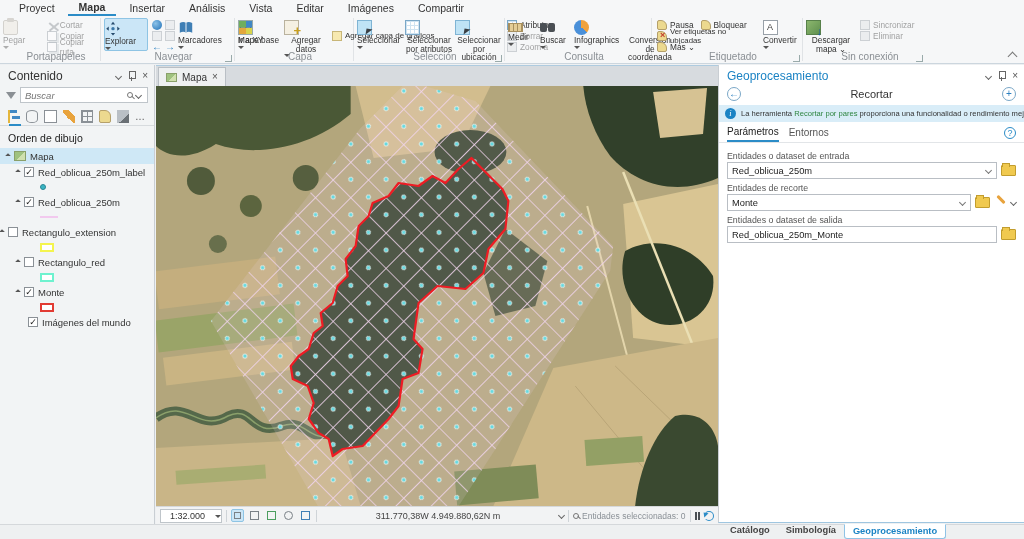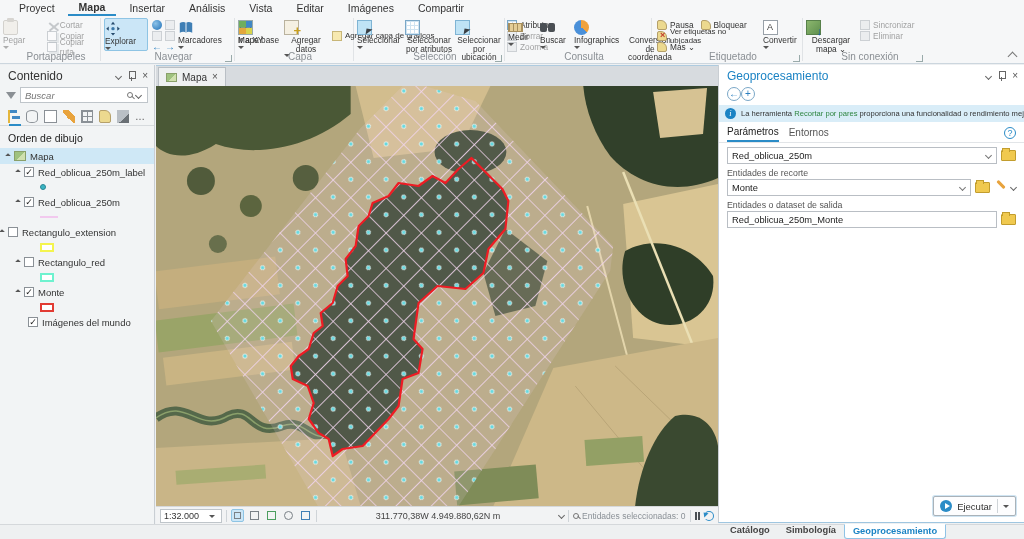--- a/index.html
+++ b/index.html
@@ -100,21 +100,21 @@
   .sym-rect { width:14px; height:9px; background:#fff; }
 
   
   .maparea { position:absolute; left:156px; top:65px; width:562px; height:459px; display:flex; flex-direction:column; background:#dfe2e5; }
   .vtabs { height:21px; background:#d7dbdf; display:flex; align-items:flex-end; padding-left:2px; border-top:1px solid #aecbdf; }
   .vtab { background:#eef0f1; border:1px solid #b9bfc5; border-bottom:none; height:19px; display:flex; align-items:center; gap:5px; padding:0 7px; font-size:10px; color:#333; }
   .vtab .mapic { width:11px; height:9px; }
   .viewport { flex:1; position:relative; overflow:hidden; }
   .viewport svg { display:block; width:100%; height:100%; }
   .mstatus { height:18px; background:#f2f3f4; border-top:1px solid #d5d8db; display:flex; align-items:center; padding:0 4px; gap:4px; font-size:9px; color:#555; }
-  .scalebox { width:62px; height:14px; background:#fff; border:1px solid #bfc5ca; display:flex; align-items:center; }
+  .scalebox { width:62px; height:14px; background:#fff; border:1px solid #bfc5ca; display:flex; align-items:center;padding-left:6px; }
   .scalebox input { border:none; outline:none; width:46px; font-size:9px; padding-left:3px; color:#333; font-family:"Liberation Sans",sans-serif; }
   .vsep { width:1px; height:12px; background:#cfd4d8; }
   .sic { width:13px; height:13px; position:relative; border-radius:2px; }
   .sic.hl { background:#cbe6f7; border:1px solid #8ec4e4; }
   .sicglyph { position:absolute; inset:2px; border:1.2px solid #7a8187; }
   .coords { flex:1; text-align:center; color:#444; font-size:9px; }
   .selinfo { display:flex; align-items:center; gap:3px; color:#8a9096; font-size:8.5px; }
   .pauseic { display:flex; gap:1.5px; }
   .pauseic i { width:2px; height:8px; background:#4a4f54; display:block; }
   .refreshic { width:10px; height:10px; border:1.6px solid #2b8cc7; border-radius:50%; border-left-color:transparent; position:relative; }
@@ -563,33 +563,35 @@
   <div class="gphead">
     <span class="ptitle">Geoprocesamiento</span>
     <span class="hicons">
       <span class="chev"></span>
       <span class="pinic"></span>
       <span class="xic">×</span>
     </span>
   </div>
   <div class="navrow">
     <span class="circbtn">←</span>
+    <span class="toolname">Recortar</span>
     <span class="circbtn">+</span>
   </div>
   <div class="infobar">
     <span class="infoic">i</span>
     <span class="infotext"><span>La herramienta </span><span class="glink">Recortar por pares</span><span> proporciona una funcionalidad o rendimiento mejorados.</span></span>
 
   </div>
   <div class="ptabs">
     <span class="ptab active">Parámetros</span>
     <span class="ptab">Entornos</span>
     <span class="helpq">?</span>
   </div>
   <div class="fields">
+    <div class="flabel">Entidades o dataset de entrada</div>
     <div class="frow">
       <span class="fcombo">
         <input value="Red_oblicua_250m" style="">
         <span class="chev"></span>
       </span>
       <span class="folder"></span>
     </div>
     <div class="flabel">Entidades de recorte</div>
     <div class="frow">
       <span class="fcombo">
@@ -602,28 +604,20 @@
     </div>
     <div class="flabel">Entidades o dataset de salida</div>
     <div class="frow">
       <span class="fcombo">
         <input value="Red_oblicua_250m_Monte" style="">
       </span>
       <span class="folder"></span>
     </div>
   </div>
   <div class="rspacer"></div>
-  <div class="runrow">
-    <div class="runbtn">
-      <span class="playic"></span>
-      <span class="lbl">Ejecutar</span>
-      <span class="vsep"></span>
-      <span class="caret"></span>
-    </div>
-  </div>
 </div>
 
 <div class="bstrip">
   <div class="btabs">
     <span class="btab">Catálogo</span>
     <span class="btab">Simbología</span>
     <span class="btab active">Geoprocesamiento</span>
   </div>
 </div>
 

